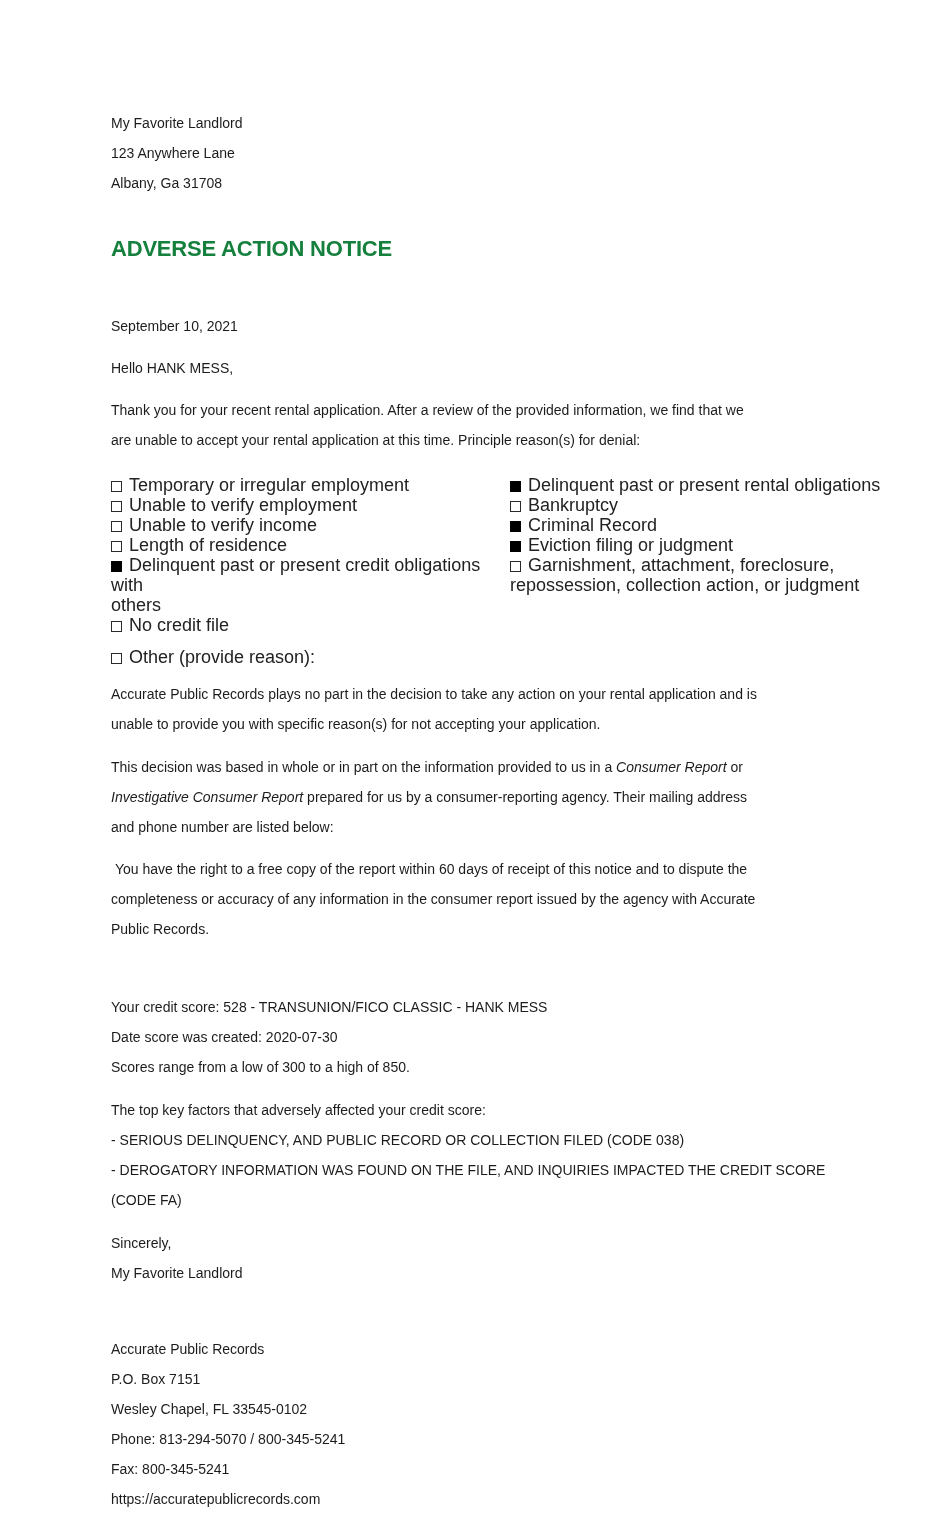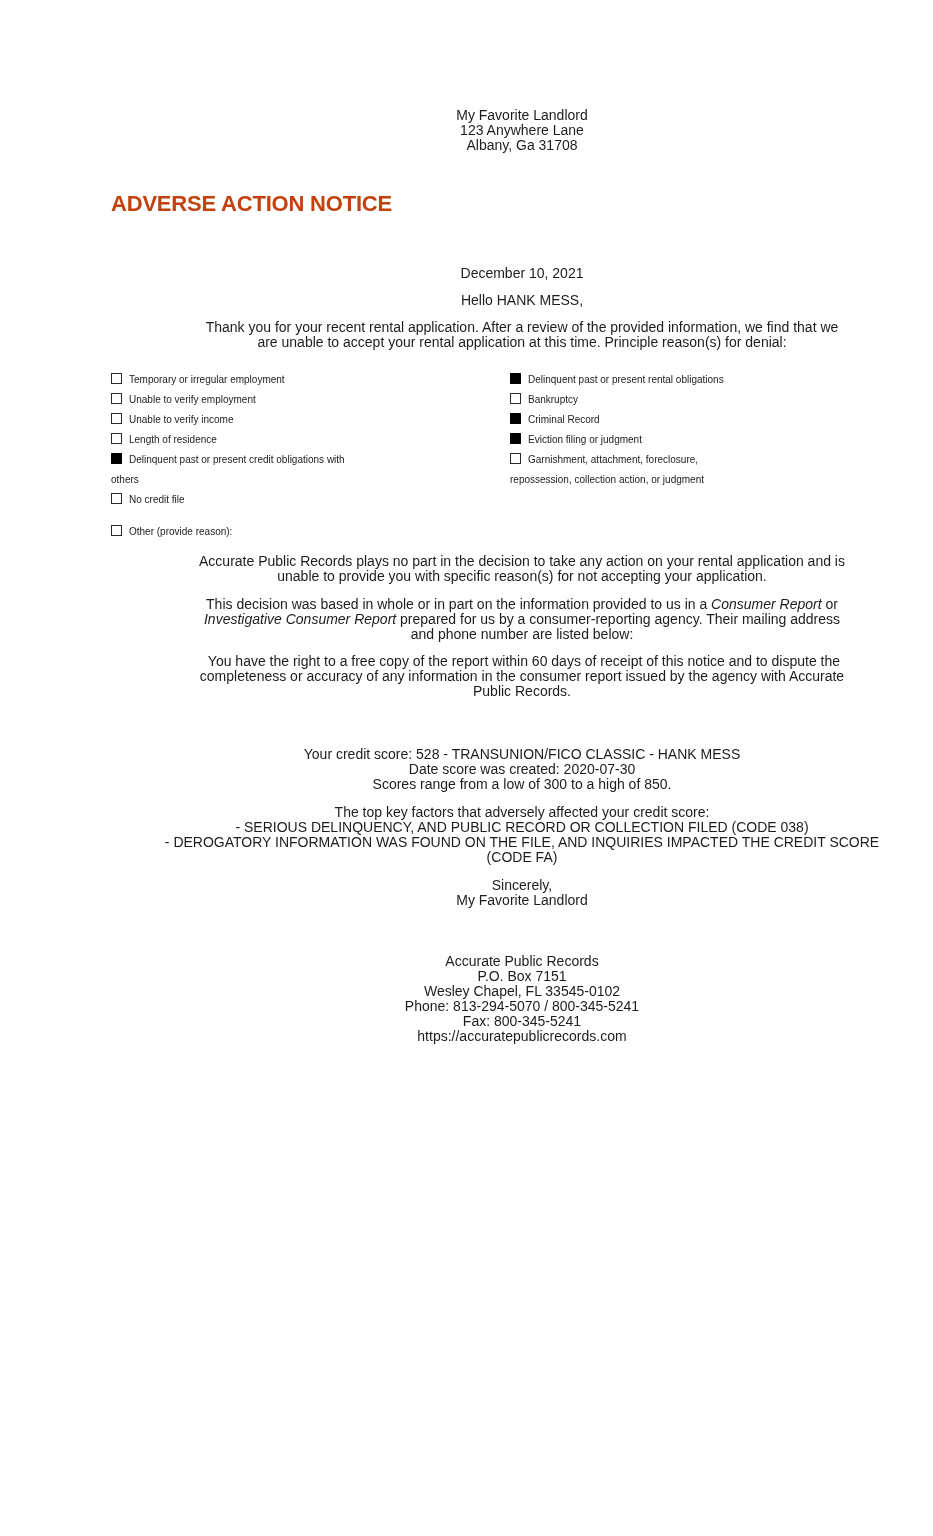--- a/index.html
+++ b/index.html
@@ -16,51 +16,50 @@
   }
   .page {
     width: 933px;
     min-height: 1536px;
     padding: 0 0 60px 111px;
     background: #ffffff;
   }
   .block {
     width: 822px;
     font-size: 14px;
-    line-height: 15px;
+    line-height: 30px;
     white-space: pre-wrap;
-    text-align: center;
   }
   .title {
     margin: 37px 0 0 0;
     font-size: 22px;
     line-height: 28px;
     font-weight: bold;
     letter-spacing: -0.2px;
-    color: #c2410c;
+    color: #15803d;
   }
   .mt108 { margin-top: 108px; }
   .mt48  { margin-top: 48px; }
   .mt47  { margin-top: 47px; }
   .mt46  { margin-top: 46px; }
   .mt20  { margin-top: 20px; }
   .mt13  { margin-top: 13px; }
   .mt12  { margin-top: 12px; }
 
   .columns {
     display: flex;
     width: 822px;
     align-items: flex-start;
   }
   .check-col { min-width: 0; }
   .check-col.left  { width: 399px; flex: 0 0 399px; }
   .check-col.right { flex: 1 1 auto; }
 
   .check-item {
-    font-size: 10px;
+    font-size: 18px;
     line-height: 20px;
     color: #222222;
   }
   .check-label {
     white-space: pre-wrap;
   }
   .checkbox {
     display: inline-block;
     width: 11px;
     height: 11px;
@@ -81,21 +80,21 @@
 
 <div class="page">
 
   <div class="block mt108">My Favorite Landlord
 123 Anywhere Lane
 Albany, Ga 31708</div>
 
   <h1 class="title">ADVERSE ACTION NOTICE</h1>
 
 
-  <div class="block mt48">December 10, 2021</div>
+  <div class="block mt48">September 10, 2021</div>
 
   <div class="block mt12">Hello HANK MESS,</div>
 
   <div class="block mt12">Thank you for your recent rental application. After a review of the provided information, we find that we
 are unable to accept your rental application at this time. Principle reason(s) for denial:</div>
 
   <div class="columns mt20">
     <div class="check-col left">
 
         <div class="check-item"><span class="checkbox"></span><span class="check-label">Temporary or irregular employment</span></div>

